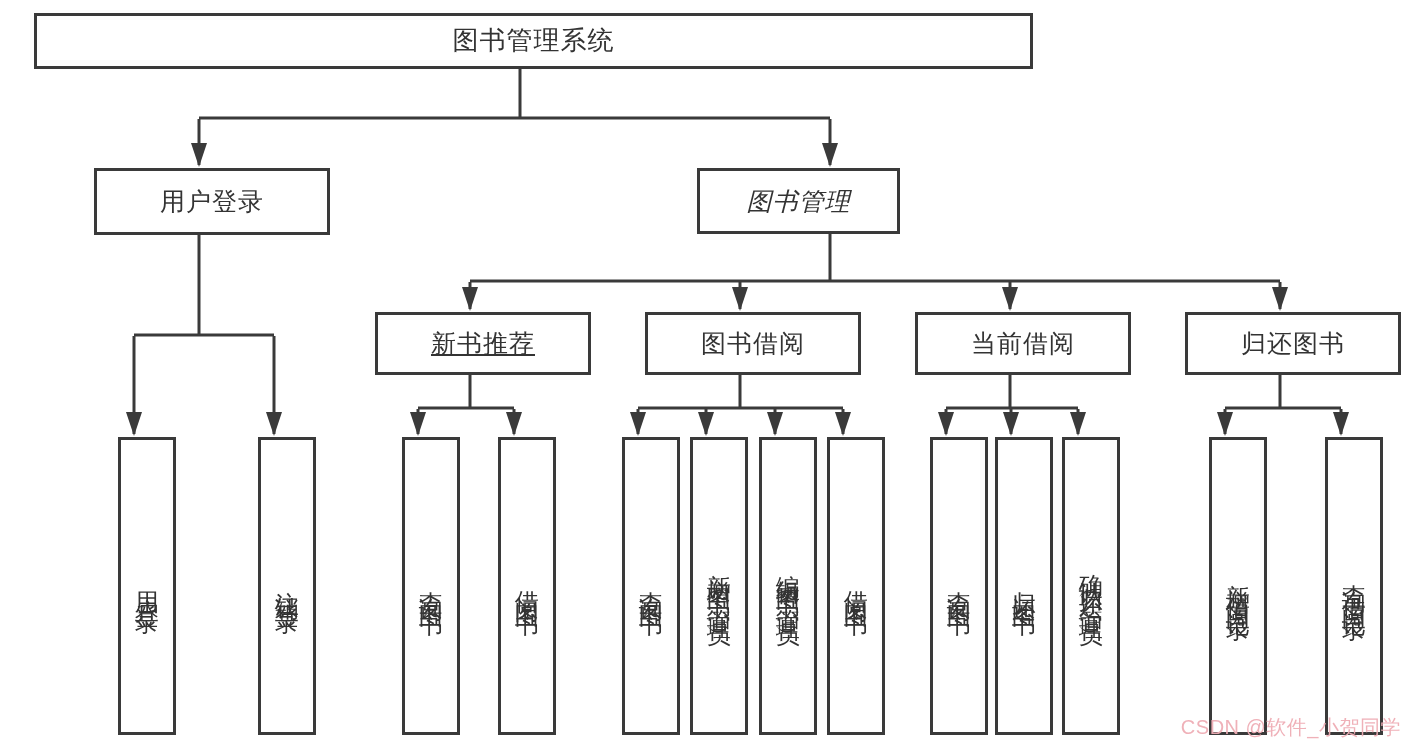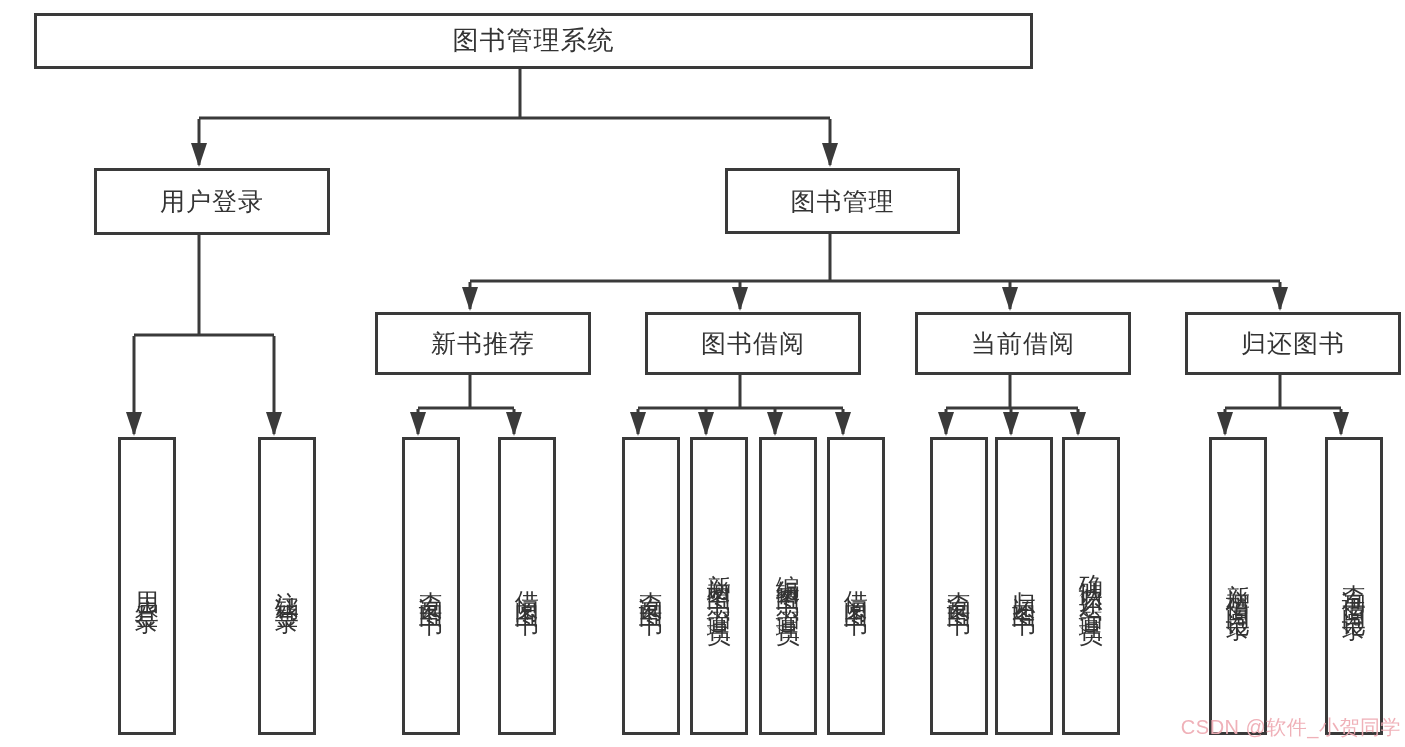--- a/index.html
+++ b/index.html
@@ -88,23 +88,23 @@
 
       <path d="M1280,375 V408 M1225,408 H1341"></path>
       <path d="M1225,409 V434" marker-end="url(#arrow)"></path>
       <path d="M1341,409 V434" marker-end="url(#arrow)"></path>
     </g>
   </svg>
 
   <div class="node h-node root-node" style="left:21px;top:13px;width:999px;height:56px;">图书管理系统</div>
 
   <div class="node h-node" style="left:81px;top:168px;width:236px;height:67px;">用户登录</div>
-  <div class="node h-node" style="left:712px;top:168px;width:235px;height:66px;">图书管理</div>
+  <div class="node h-node" style="left:684px;top:168px;width:203px;height:66px;font-style:italic;">图书管理</div>
 
-  <div class="node h-node" style="left:362px;top:312px;width:216px;height:63px;">新书推荐</div>
+  <div class="node h-node" style="left:362px;top:312px;width:216px;height:63px;text-decoration:underline;">新书推荐</div>
   <div class="node h-node" style="left:902px;top:312px;width:216px;height:63px;">当前借阅</div>
   <div class="node h-node" style="left:632px;top:312px;width:216px;height:63px;">图书借阅</div>
   <div class="node h-node" style="left:1172px;top:312px;width:216px;height:63px;">归还图书</div>
 
   <div class="node v-node" style="left:105px;top:437px;width:58px;height:298px;">用户登录</div>
   <div class="node v-node" style="left:245px;top:437px;width:58px;height:298px;">注销登录</div>
 
   <div class="node v-node" style="left:389px;top:437px;width:58px;height:298px;">查询图书</div>
   <div class="node v-node" style="left:485px;top:437px;width:58px;height:298px;">借阅图书</div>
 

